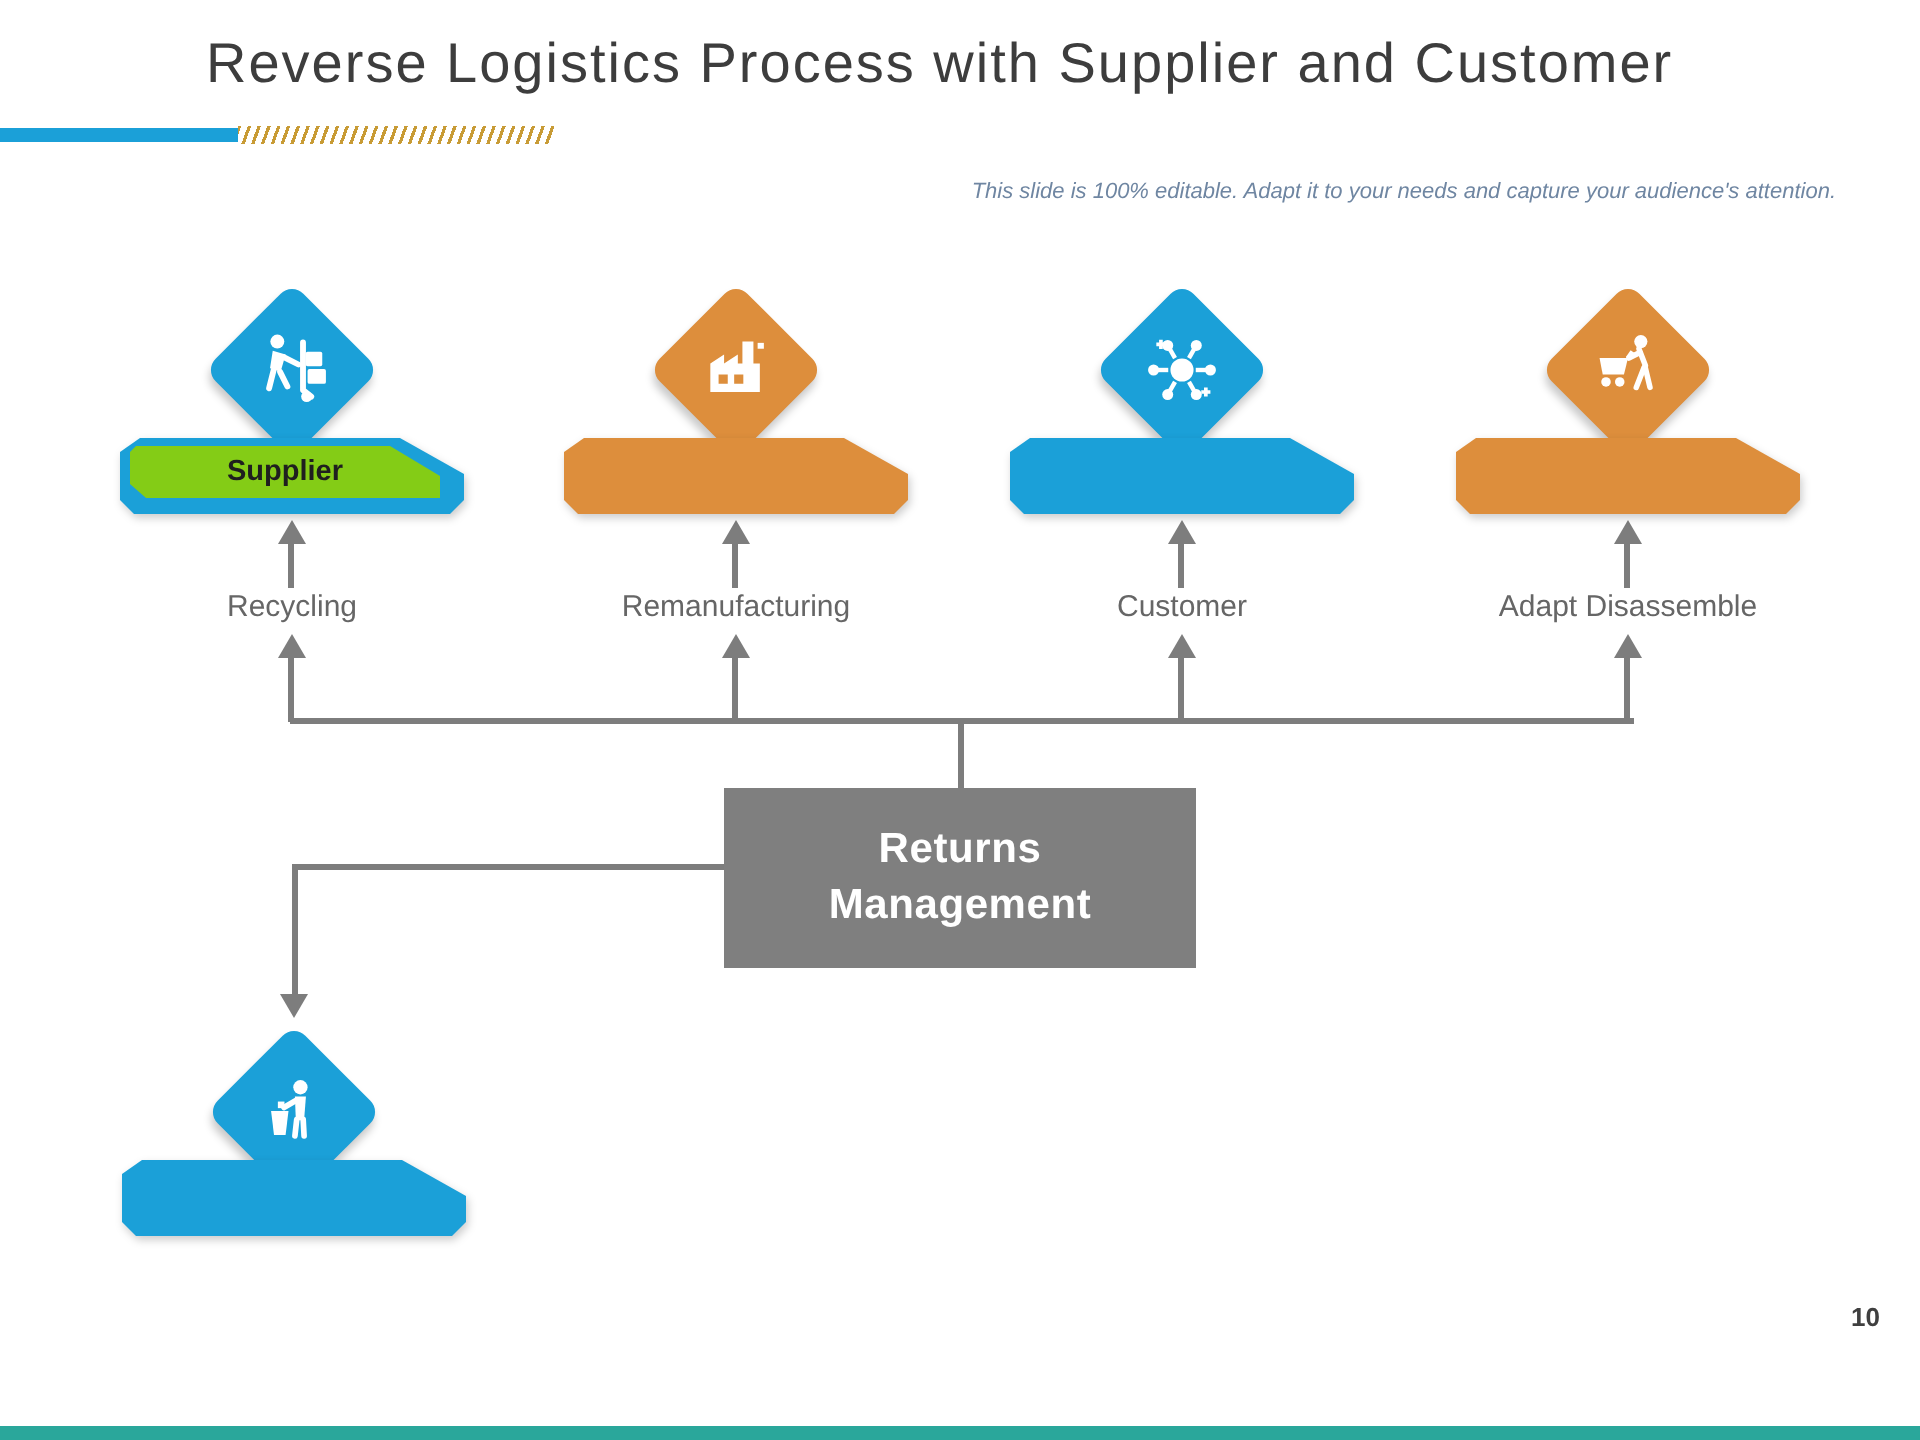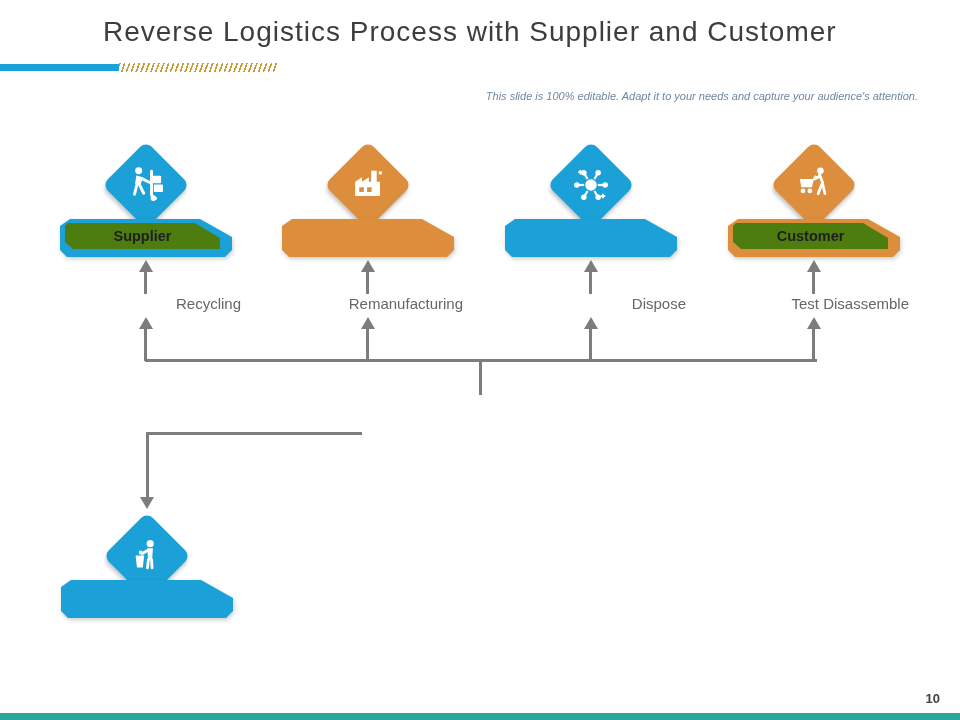--- a/index.html
+++ b/index.html
@@ -20,49 +20,49 @@
          box-shadow:2px 3px 4px rgba(0,0,0,0.22);}
   .top-diamond{left:calc(var(--cx) - 31px);top:154px;}
   .c-blue{background:var(--blue,#1ba0d8);}
   .c-orange{background:var(--orange,#dd8e3c);}
   .node-icon{position:absolute;left:calc(var(--cx) - 22px);top:163px;width:44px;height:44px;z-index:3;}
 
   .tag{position:absolute;left:calc(var(--cx) - 86px);top:219px;width:172px;height:38px;z-index:2;
        filter:drop-shadow(1px 2px 2px rgba(0,0,0,0.2));}
   .tag-outer{position:absolute;inset:0;
        clip-path:polygon(10px 0,140px 0,172px 18px,172px 31px,165px 38px,7px 38px,0 31px,0 7px);}
-  .tag-inner{position:absolute;left:5px;top:4px;width:155px;height:26px;background:#4d7c0f;
+  .tag-inner{position:absolute;left:5px;top:4px;width:155px;height:26px;background:#84cc16;
        clip-path:polygon(3px 0,130px 0,155px 15px,155px 26px,8px 26px,0 19px,0 3px);
        display:flex;align-items:center;justify-content:center;}
   .tag-inner span{font-size:14.5px;font-weight:bold;color:var(--label,#1f1f1f);white-space:nowrap;}
 
   .vline{position:absolute;width:3px;background:var(--connector,#7d7d7d);}
   .hline{position:absolute;height:3px;background:var(--connector,#7d7d7d);}
   .arrow-up{position:absolute;width:0;height:0;border-left:7px solid transparent;
        border-right:7px solid transparent;border-bottom:12px solid var(--connector,#7d7d7d);}
   .arrow-down{position:absolute;width:0;height:0;border-left:7px solid transparent;
        border-right:7px solid transparent;border-top:12px solid var(--connector,#7d7d7d);}
 
   .v-a{left:calc(var(--cx) - 2px);top:271px;height:23px;}
   .ar-a{left:calc(var(--cx) - 7px);top:260px;}
-  .process{position:absolute;left:calc(var(--cx) - 95px);top:295px;width:190px;text-align:right;
+  .process{position:absolute;left:calc(var(--cx) - 95px);top:295px;width:190px;text-align:center;
        font-size:15px;color:var(--process,#666);}
   .ar-b{left:calc(var(--cx) - 7px);top:317px;}
   .v-b{left:calc(var(--cx) - 2px);top:328px;height:33px;}
 
   
   .returns-box{position:absolute;left:362px;top:394px;width:236px;height:90px;
        background:var(--returns,#7f7f7f);display:flex;flex-direction:column;align-items:center;
        justify-content:center;color:#fff;font-weight:bold;font-size:21px;line-height:1.35;
        letter-spacing:0.3px;}
   .dispose-diamond{left:116px;top:525px;}
   .dispose-icon{position:absolute;left:125px;top:534px;width:44px;height:44px;z-index:3;}
   .dispose-tag{left:147px;top:580px;--cx:147px;}
 
-  .page-number{position:absolute;right:20px;top:651px;font-size:13px;font-weight:600;color:#3f3f3f;margin-top:40px;}
+  .page-number{position:absolute;right:20px;top:651px;font-size:13px;font-weight:600;color:#3f3f3f;}
   .footer-bar{position:absolute;left:0;bottom:0;width:100%;height:7px;background:var(--footer,#2aa79b);}
 </style>
 </head>
 <body>
 
 <div class="slide">
 
   <div class="title">Reverse Logistics Process with Supplier and Customer</div>
   <div class="underline-blue"></div>
   <div class="underline-zigzag"></div>
@@ -138,21 +138,21 @@
       <g stroke="#fff" stroke-width="2">
         <path d="M12.5 7.5 v5 M10 10 h5"></path>
           <path d="M37 33.5 v5 M34.5 36 h5"></path>
       </g>
     </svg>
     <div class="tag">
       <div class="tag-outer c-blue"></div>
     </div>
     <div class="arrow-up ar-a"></div>
     <div class="vline v-a"></div>
-    <div class="process">Dispose</div>
+    <div class="process">Customer</div>
     <div class="arrow-up ar-b"></div>
     <div class="vline v-b"></div>
   </div>
 
   <div style="--cx:814px">
     <div class="diamond top-diamond c-orange"></div>
     <svg class="node-icon" viewBox="0 0 48 48">
       <circle cx="31" cy="8.5" r="3.6" fill="#fff"></circle>
       <g stroke="#fff" stroke-width="3" fill="none" stroke-linecap="round" stroke-linejoin="round">
         <path d="M30 12.5 L33.5 21.5"></path>
@@ -160,37 +160,38 @@
           <path d="M33.5 23 L36 33.5"></path>
         <path d="M30.5 14.5 L24.5 17.5"></path>
       </g>
       <path fill="#fff" d="M8.5 17.5 H24 L21.8 26.5 H10.2 Z"></path>
       <path stroke="#fff" stroke-width="2.6" fill="none" d="M24 17.5 L26.5 14"></path>
       <circle cx="12" cy="30.5" r="2.6" fill="#fff"></circle>
         <circle cx="19.5" cy="30.5" r="2.6" fill="#fff"></circle>
     </svg>
     <div class="tag">
       <div class="tag-outer c-orange"></div>
-      <div class="tag-inner">
-        <span>Customer</span>
-      </div>
-    </div>
-    <div class="arrow-up ar-a"></div>
-    <div class="vline v-a"></div>
-    <div class="process">Test Disassemble</div>
+    </div>
+    <div class="arrow-up ar-a"></div>
+    <div class="vline v-a"></div>
+    <div class="process">Adapt Disassemble</div>
     <div class="arrow-up ar-b"></div>
     <div class="vline v-b"></div>
   </div>
 
   <div class="hline" style="left:145px;top:359px;width:672px;"></div>
   <div class="vline" style="left:479px;top:361px;height:34px;"></div>
   <div class="hline" style="left:146px;top:432px;width:216px;"></div>
   <div class="vline" style="left:146px;top:432px;height:66px;"></div>
   <div class="arrow-down" style="left:140px;top:497px;"></div>
 
+  <div class="returns-box">
+    <div>Returns</div>
+    <div>Management</div>
+  </div>
 
   <div class="diamond dispose-diamond c-blue"></div>
   <svg class="dispose-icon" viewBox="0 0 48 48">
     <circle cx="27.5" cy="10.5" r="3.9" fill="#fff"></circle>
     <path fill="#fff" d="M24.5 15.5 h6 l-1 13 h-4.5 Z"></path>
     <g stroke="#fff" stroke-width="3.1" fill="none" stroke-linecap="round">
       <path d="M25.5 17.5 L18.5 21.5"></path>
         <path d="M25.5 28 L24.5 37"></path>
         <path d="M29 28 L29.5 37"></path>
     </g>

